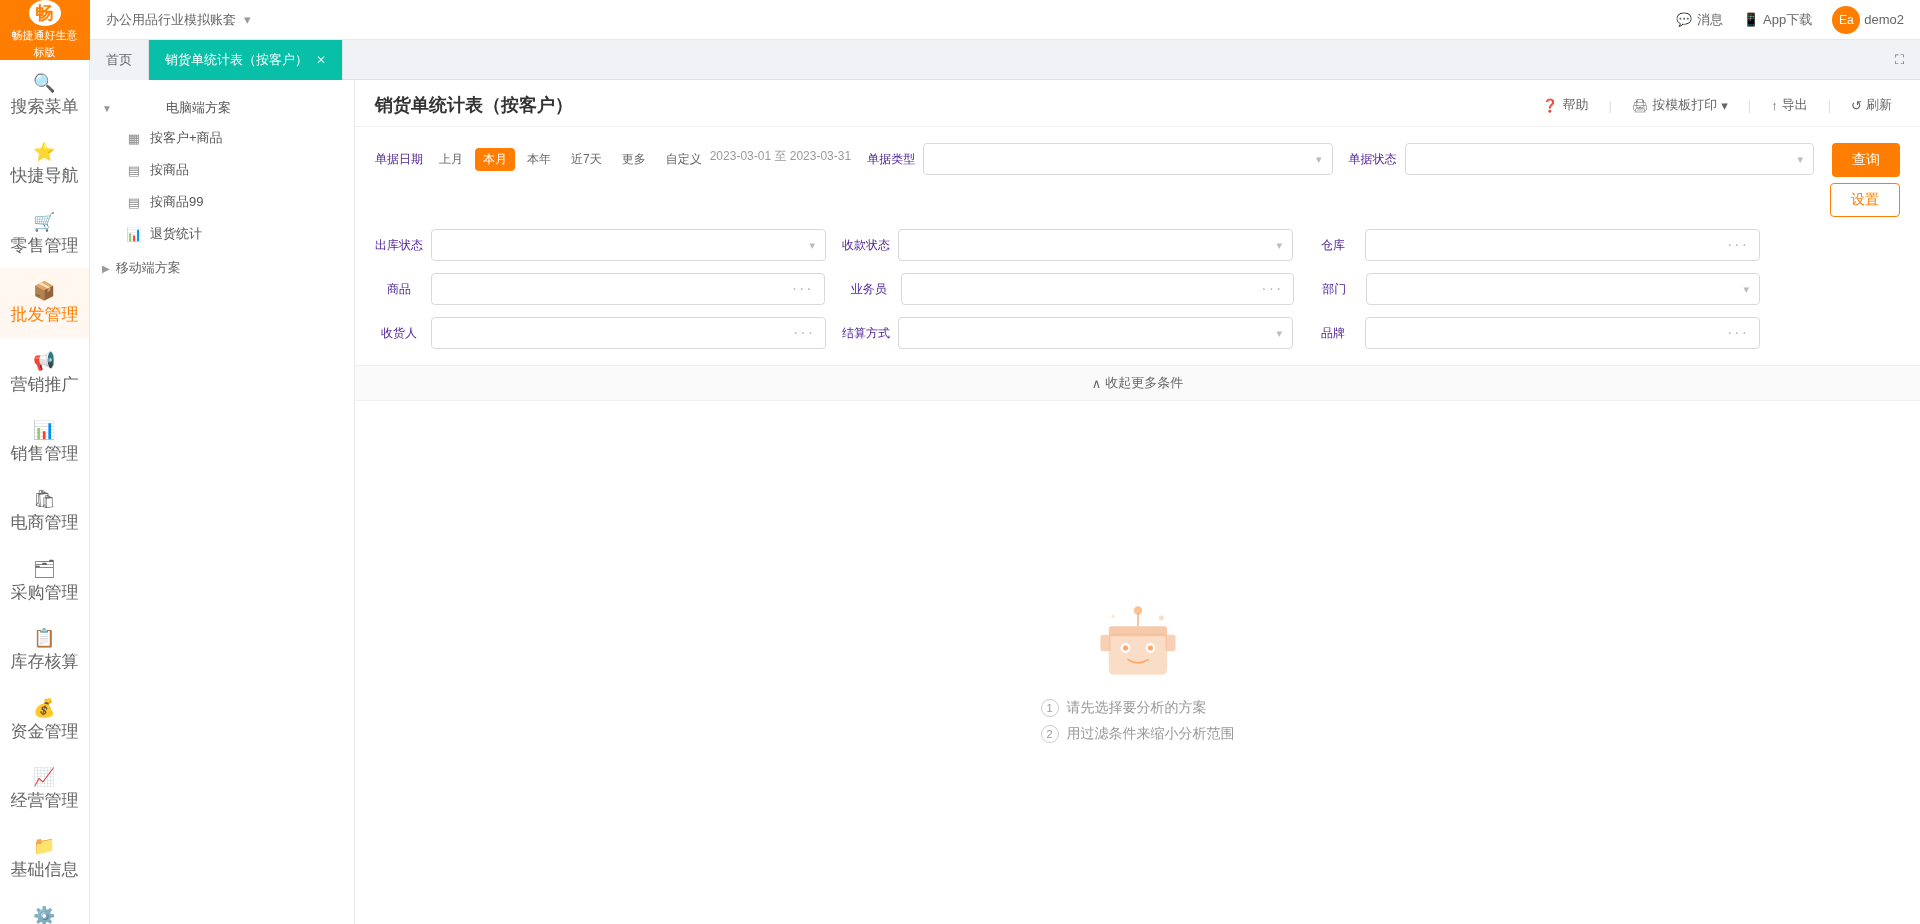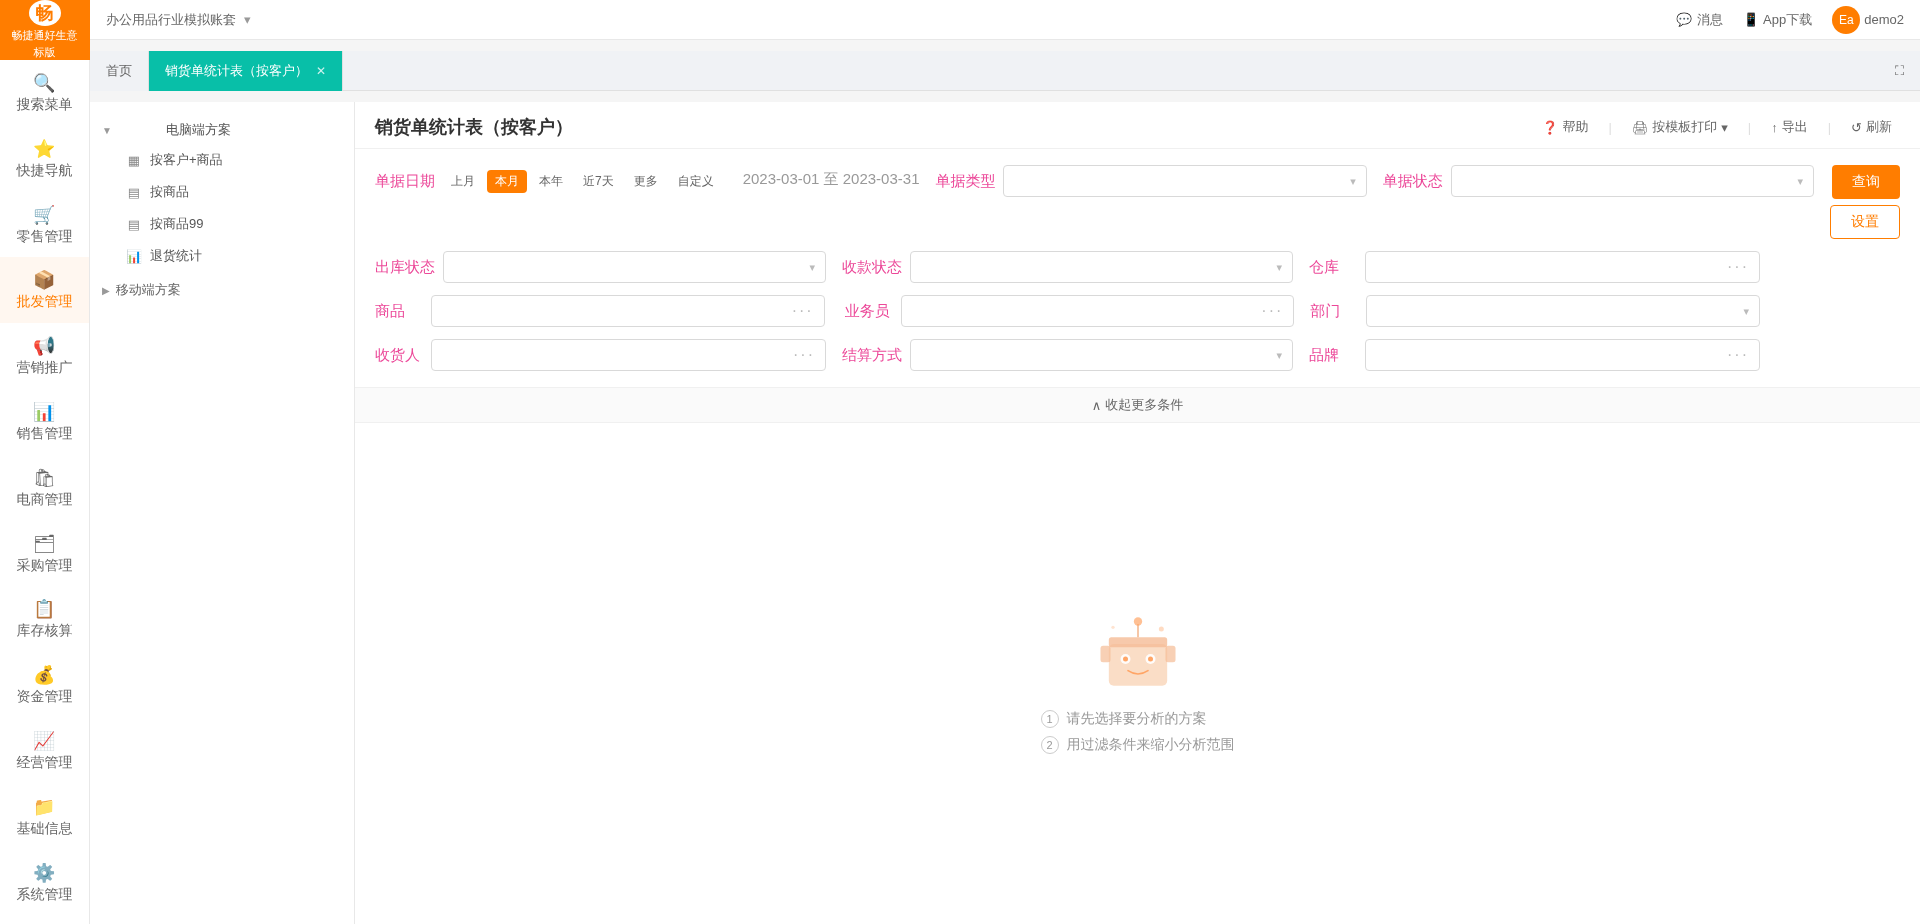--- a/index.html
+++ b/index.html
@@ -7,24 +7,24 @@
 
     
     .sidebar { width: 90px; background: #fff; border-right: 1px solid #e8e8e8; display: flex; flex-direction: column; align-items: center; padding-top: 0; height: 924px; flex-shrink: 0; }
     .sidebar-logo { width: 90px; height: 60px; background: #ff7d00; display: flex; flex-direction: column; align-items: center; justify-content: center; cursor: pointer; }
     .sidebar-logo .logo-icon { width: 32px; height: 32px; background: #fff; border-radius: 50%; display: flex; align-items: center; justify-content: center; font-size: 18px; color: #ff7d00; font-weight: bold; }
     .sidebar-logo .logo-text { color: #fff; font-size: 11px; margin-top: 2px; }
     .sidebar-menu { flex: 1; width: 100%; overflow-y: auto; }
     .sidebar-item { width: 100%; padding: 12px 5px; display: flex; flex-direction: column; align-items: center; cursor: pointer; color: #666; font-size: 12px; border-bottom: none; }
     .sidebar-item.active { color: #ff7d00; background: #fff7f0; }
     .sidebar-item .s-icon { font-size: 18px; margin-bottom: 3px; }
-    .sidebar-item .s-label { font-size: 14px; text-align: center; line-height: 1.2; font-family: Liberation Serif, serif; }
-
-    
-    .main { flex: 1; display: flex; flex-direction: column; height: 924px; overflow: hidden; gap: 11px; }
+    .sidebar-item .s-label { font-size: 17px; text-align: center; line-height: 1.2; }
+
+    
+    .main { flex: 1; display: flex; flex-direction: column; height: 924px; overflow: hidden; }
 
     
     .top-header { height: 40px; background: #fff; border-bottom: 1px solid #e8e8e8; display: flex; align-items: center; padding: 0 16px; justify-content: space-between; flex-shrink: 0; }
     .header-left { display: flex; align-items: center; gap: 8px; color: #666; font-size: 13px; }
     .header-dropdown { cursor: pointer; color: #999; }
     .header-right { display: flex; align-items: center; gap: 20px; color: #666; font-size: 13px; }
     .header-right-item { display: flex; align-items: center; gap: 4px; cursor: pointer; }
     .user-avatar { width: 28px; height: 28px; border-radius: 50%; background: #ff7d00; display: flex; align-items: center; justify-content: center; color: #fff; font-size: 12px; }
 
     
@@ -68,31 +68,31 @@
     .title-actions { display: flex; align-items: center; gap: 12px; }
     .title-action-btn { display: flex; align-items: center; gap: 4px; color: #666; cursor: pointer; font-size: 13px; padding: 4px 8px; border-radius: 4px; }
     .title-action-sep { color: #e0e0e0; }
 
     
     .filter-area { padding: 16px 20px; background: #fff; border-bottom: 1px solid #f0f0f0; flex-shrink: 0; }
     .filter-row { display: flex; align-items: center; margin-bottom: 12px; gap: 0; }
     .filter-row:last-child { margin-bottom: 0; }
 
     .filter-item { display: flex; align-items: center; flex: 1; min-width: 0; }
-    .filter-label { color: #ec4899; font-size: 15px; white-space: nowrap; min-width: 56px; text-align: left; padding-right: 8px; }
+    .filter-label { color: #4c1d95; font-size: 12px; white-space: nowrap; min-width: 56px; text-align: center; padding-right: 8px; }
     .filter-control { flex: 1; height: 32px; border: 1px solid #d9d9d9; border-radius: 4px; padding: 0 10px; display: flex; align-items: center; justify-content: space-between; cursor: pointer; background: #fff; font-size: 13px; color: #333; }
     .filter-control .arrow { color: #bbb; font-size: 11px; }
     .filter-control .dots { color: #bbb; font-size: 16px; letter-spacing: 2px; }
 
     
     .date-filter { display: flex; gap: 0; flex: 1; }
     .date-tabs { display: flex; align-items: center; gap: 4px; }
     .date-tab { padding: 3px 8px; border-radius: 4px; cursor: pointer; font-size: 12px; color: #666; }
     .date-tab.active { background: #ff7d00; color: #fff; border-radius: 4px; }
-    .date-range { color: #999; font-size: 15px; margin-left: 21px; }
+    .date-range { color: #999; font-size: 12px; margin-left: 0; }
 
     
     .query-btn { background: #ff7d00; color: #fff; border: none; border-radius: 4px; padding: 6px 20px; font-size: 14px; cursor: pointer; height: 34px; }
     .setting-btn { background: #fff; color: #ff7d00; border: 1px solid #ff7d00; border-radius: 4px; padding: 6px 20px; font-size: 14px; cursor: pointer; height: 34px; margin-top: 6px; }
     .btn-group-right { display: flex; flex-direction: column; align-items: flex-end; padding-left: 16px; }
 
     
     .collapse-bar { padding: 8px 20px; background: #fafafa; border-bottom: 1px solid #f0f0f0; display: flex; align-items: center; justify-content: center; cursor: pointer; color: #666; font-size: 13px; gap: 4px; }
 
     

